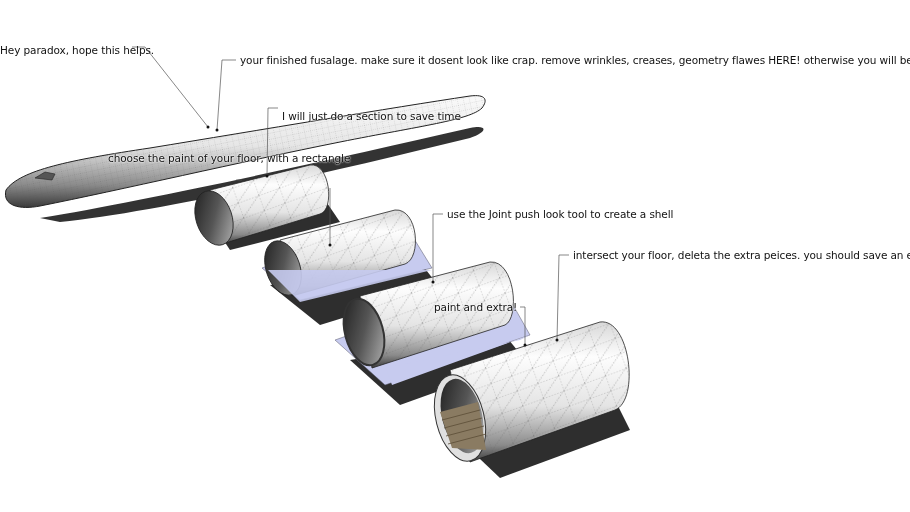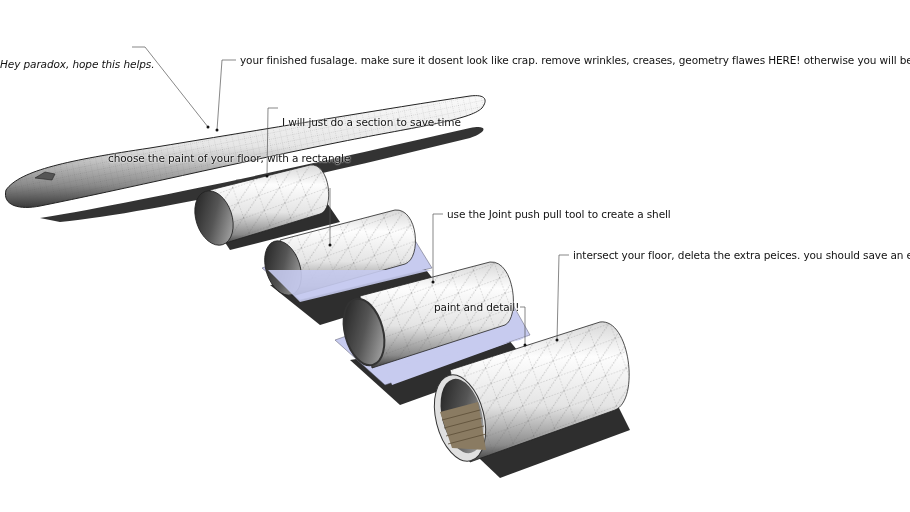--- a/index.html
+++ b/index.html
@@ -96,19 +96,19 @@
     <circle cx="208" cy="127" r="1.5"></circle>
       <circle cx="217" cy="130" r="1.5"></circle>
     <circle cx="267" cy="176" r="1.5"></circle>
       <circle cx="433" cy="282" r="1.5"></circle>
     <circle cx="557" cy="340" r="1.5"></circle>
       <circle cx="525" cy="345" r="1.5"></circle>
     <circle cx="330" cy="245" r="1.5"></circle>
   </g>
 </svg>
 
-<div class="label" style="left:0px;top:58px;font-style:italic;">Hey paradox, hope this helps.</div>
+<div class="label" style="left:0px;top:44px;">Hey paradox, hope this helps.</div>
 <div class="label" style="left:240px;top:54px;">your finished fusalage. make sure it dosent look like crap. remove wrinkles, creases, geometry flawes HERE! otherwise you will be wasting your time.</div>
-<div class="label onmodel" style="left:282px;top:116px;">I will just do a section to save time</div>
+<div class="label onmodel" style="left:282px;top:110px;">I will just do a section to save time</div>
 <div class="label onmodel" style="left:108px;top:152px;">choose the paint of your floor, with a rectangle</div>
-<div class="label" style="left:447px;top:208px;">use the Joint push pull tool to create a shell</div>
+<div class="label" style="left:447px;top:208px;">use the Joint push look tool to create a shell</div>
 <div class="label" style="left:573px;top:249px;">intersect your floor, deleta the extra peices. you should save an extra before y</div>
-<div class="label onmodel" style="left:434px;top:301px;">paint and detail!</div>
+<div class="label onmodel" style="left:434px;top:301px;">paint and extra!</div>
 
 </body></html>

